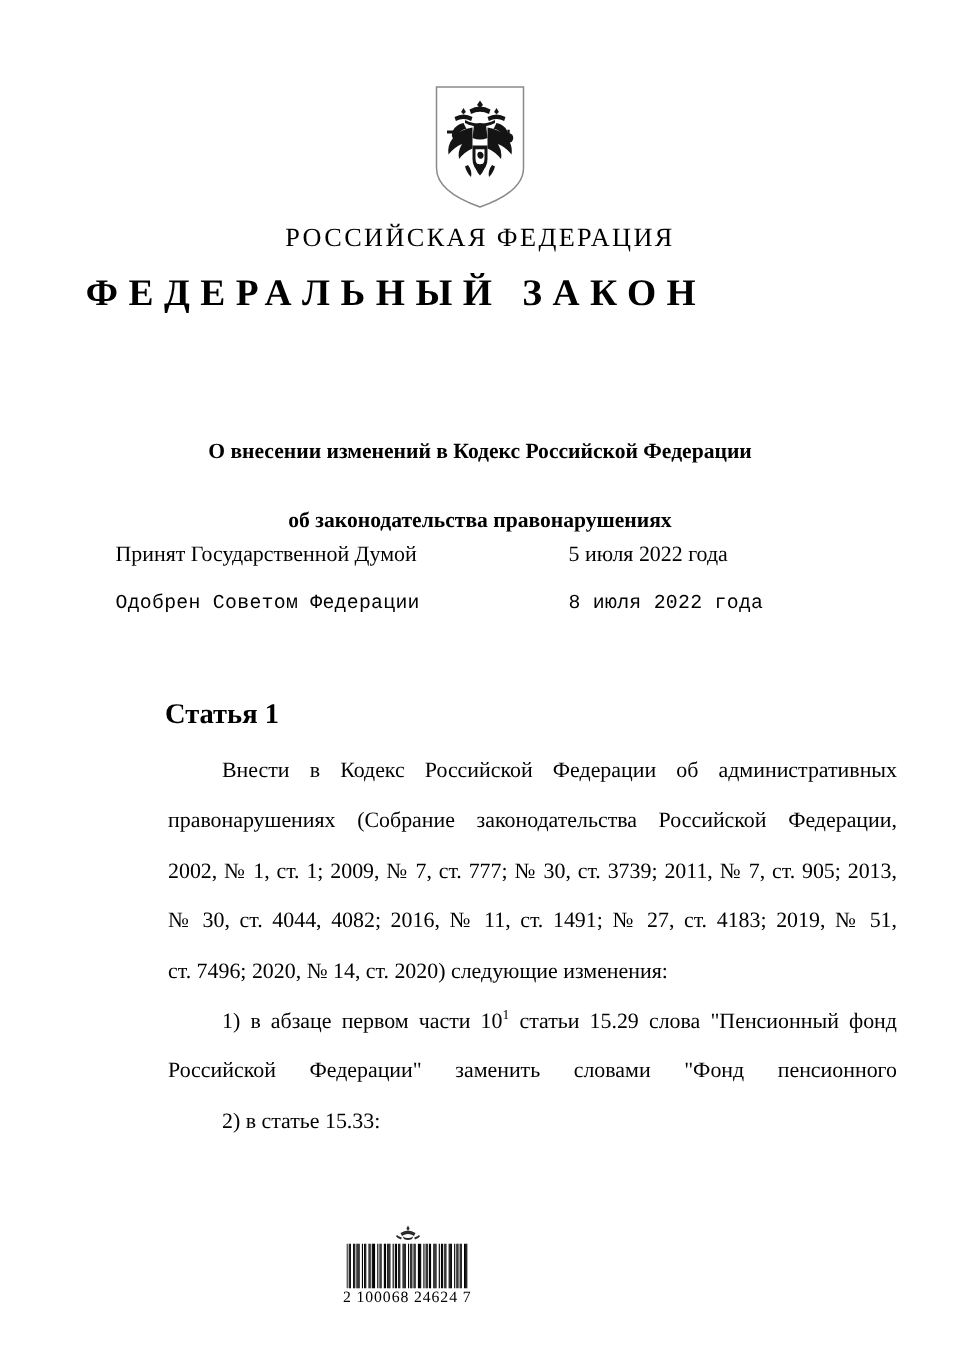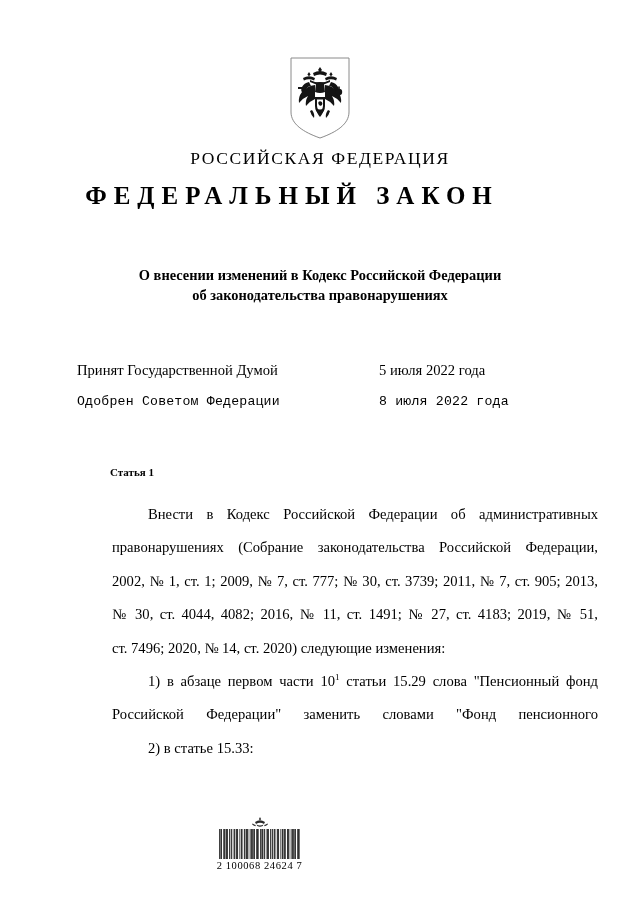--- a/index.html
+++ b/index.html
@@ -55,35 +55,34 @@
   .hdr-law {
     position: absolute;
     top: 182px;
     left: 0;
     width: 528px;
     text-align: center;
     font-size: 25px;
     font-weight: 700;
     letter-spacing: 7px;
     white-space: nowrap;
-    padding-left: 28px;
   }
 
   
   .doc-title {
     position: absolute;
     top: 265px;
     left: 60px;
     width: 520px;
     text-align: center;
     font-size: 14.4px;
     font-weight: 700;
     line-height: 20px;
   }
-  .doc-title div { white-space: nowrap; }
+  .doc-title div { white-space: nowrap; margin-top: 26px; }
 
   
   .adopt {
     position: absolute;
     top: 362px;
     left: 77px;
     width: 450px;
   }
   .adopt-row {
     position: relative;
@@ -105,21 +104,21 @@
     font-family: "Liberation Mono", "DejaVu Sans Mono", monospace;
     font-size: 13.2px;
     letter-spacing: 0.2px;
   }
 
   
   .article-head {
     position: absolute;
     top: 466px;
     left: 110px;
-    font-size: 11px;
+    font-size: 19px;
     font-weight: 700;
   }
 
   .body-block {
     position: absolute;
     top: 498px;
     left: 77px;
     width: 486px;
     margin-left: 35px;
   }
@@ -150,20 +149,21 @@
 
   
   .barcode-wrap {
     position: absolute;
     top: 816px;
     left: 0;
     width: 519px;
     display: flex;
     flex-direction: column;
     align-items: center;
+    padding-left: 12px;
   }
   .barcode-mark {
     width: 22px;
     height: 12px;
     margin-bottom: 1px;
   }
   .barcode-bars {
     display: block;
   }
   .barcode-digits {

